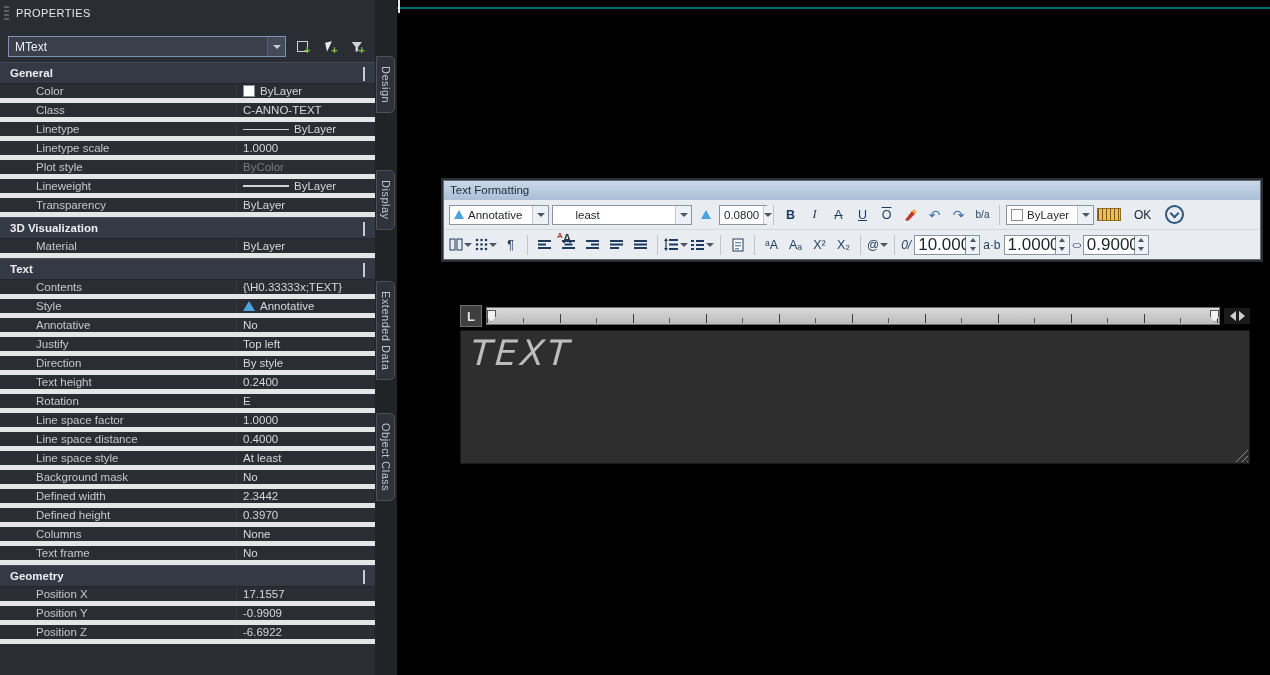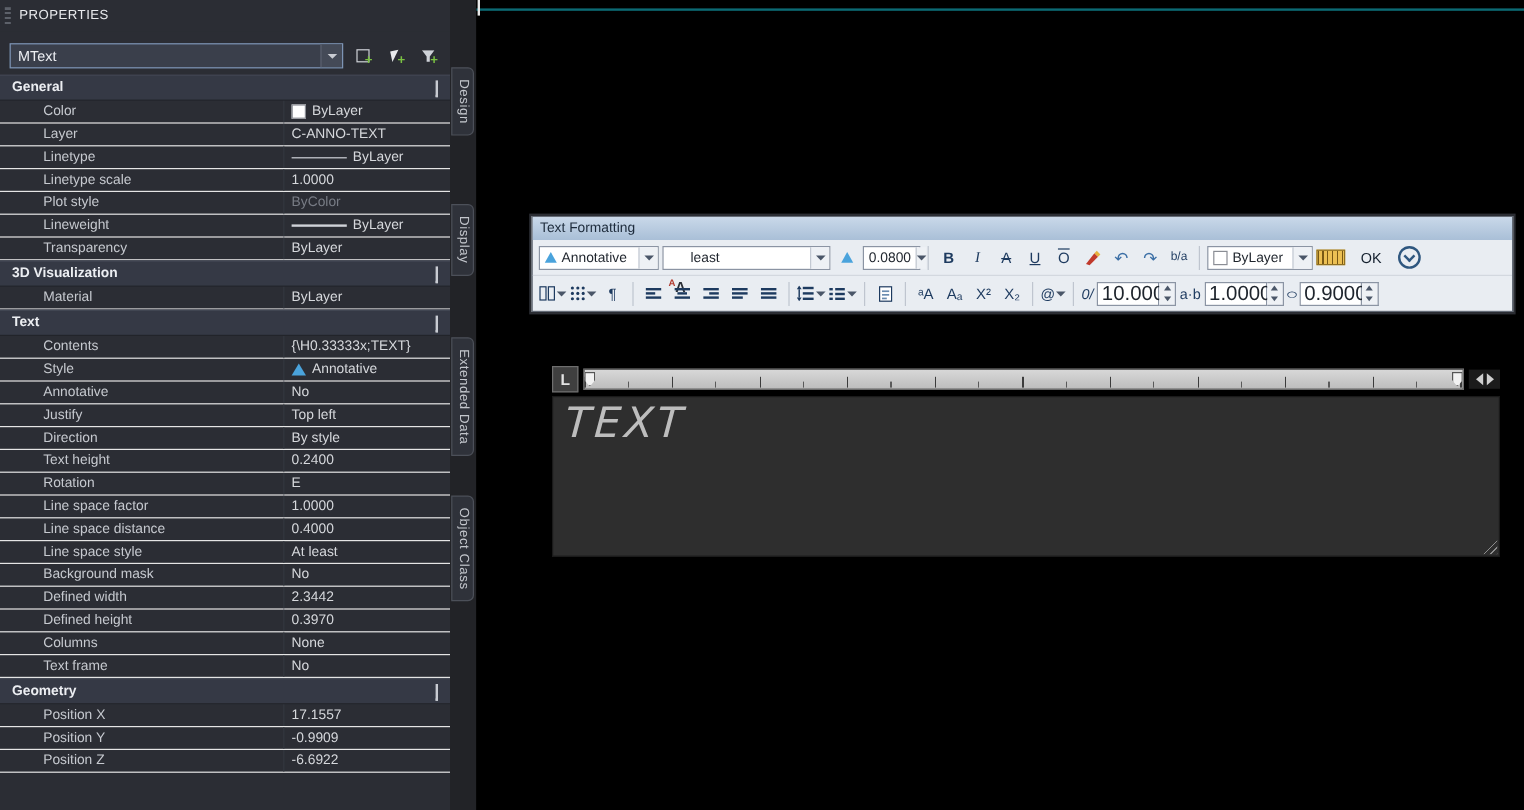--- a/index.html
+++ b/index.html
@@ -28,21 +28,21 @@
   .cursor-tri{width:0;height:0;border-top:9px solid #e8e9ec;border-right:7px solid transparent;transform:rotate(-12deg);}
   .funnel{width:11px;height:10px;background:#cfd2d8;clip-path:polygon(0 0,100% 0,62% 55%,62% 100%,38% 100%,38% 55%);}
 
   .sections{position:absolute;top:62px;left:0;right:0;bottom:0;overflow:hidden;}
   .sec-header{height:20px;background:#353945;display:flex;align-items:center;
     padding:0 10px;color:#eceef2;font-weight:bold;font-size:11.5px;
     border-top:1px solid #454a56;border-bottom:1px solid #22242a;}
   .sec-header .chev{margin-left:auto;}
   .chev-ic{width:7px;height:7px;border-right:2px solid #c8cbd2;border-bottom:2px solid #c8cbd2;
     transform:rotate(45deg);margin-top:-4px;}
-  .prow{height:19px;display:flex;align-items:stretch;border-bottom:1px solid #e5e5e5;box-sizing:border-box;}
+  .prow{height:19px;display:flex;align-items:stretch;border-bottom:5px solid #e5e5e5;box-sizing:border-box;}
   .prow .lbl{width:237px;box-sizing:border-box;padding-left:36px;display:flex;align-items:center;
     color:#c6c9cf;border-right:1px solid #34373f;white-space:nowrap;overflow:hidden;}
   .prow .val{flex:1;display:flex;align-items:center;gap:5px;padding-left:6px;
     color:#d6d8dc;white-space:nowrap;overflow:hidden;}
   .prow .val.grayed{color:#787c85;}
   .swatch{width:10px;height:10px;background:#fff;border:1px solid #8a8d94;flex:none;}
   .lineglyph{width:46px;border-top:1px solid #cfd2d8;flex:none;}
   .lineglyph.thick{border-top-width:2px;}
   .ann-tri{width:0;height:0;border-left:6px solid transparent;border-right:6px solid transparent;
     border-bottom:10px solid #4aa3dc;flex:none;position:relative;}
@@ -169,21 +169,21 @@
           <span class="chev"><span class="chev-ic"></span></span>
         </div>
         <div class="prow">
           <span class="lbl">Color</span>
           <span class="val">
             <span class="swatch"></span>
             <span>ByLayer</span>
           </span>
         </div>
         <div class="prow">
-          <span class="lbl">Layer</span>
+          <span class="lbl">Class</span>
           <span class="val">
             <span>C-ANNO-TEXT</span>
           </span>
         </div>
         <div class="prow">
           <span class="lbl">Linetype</span>
           <span class="val">
             <span class="lineglyph"></span>
             <span>ByLayer</span>
           </span>

